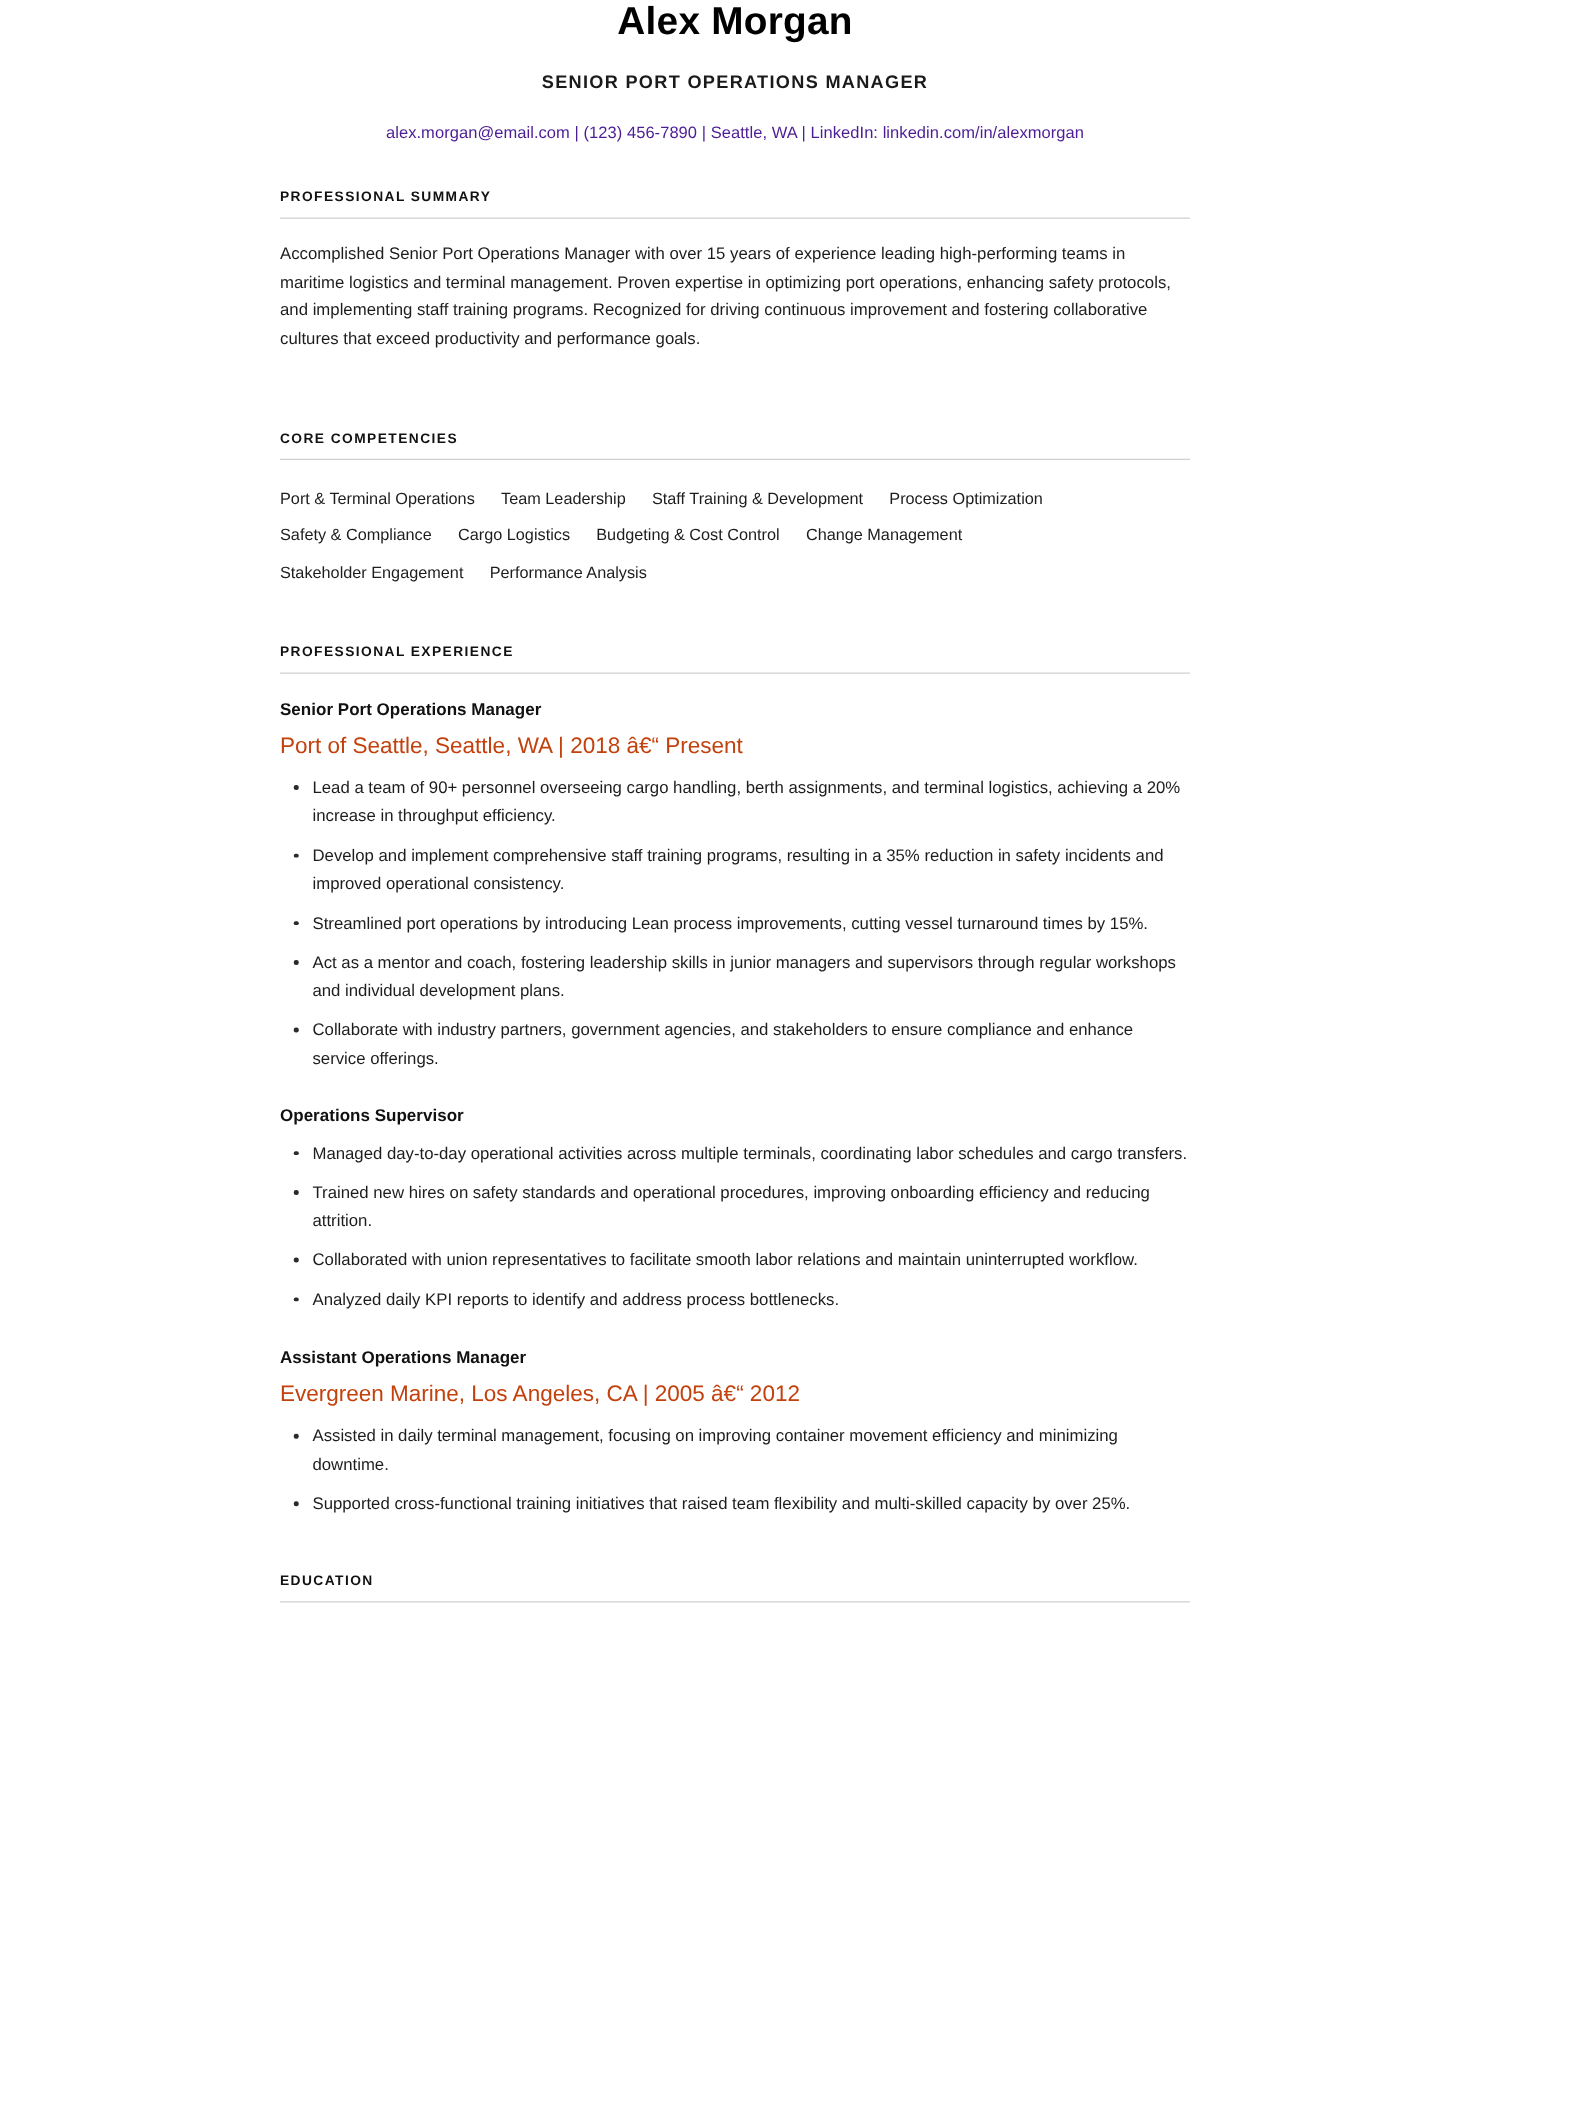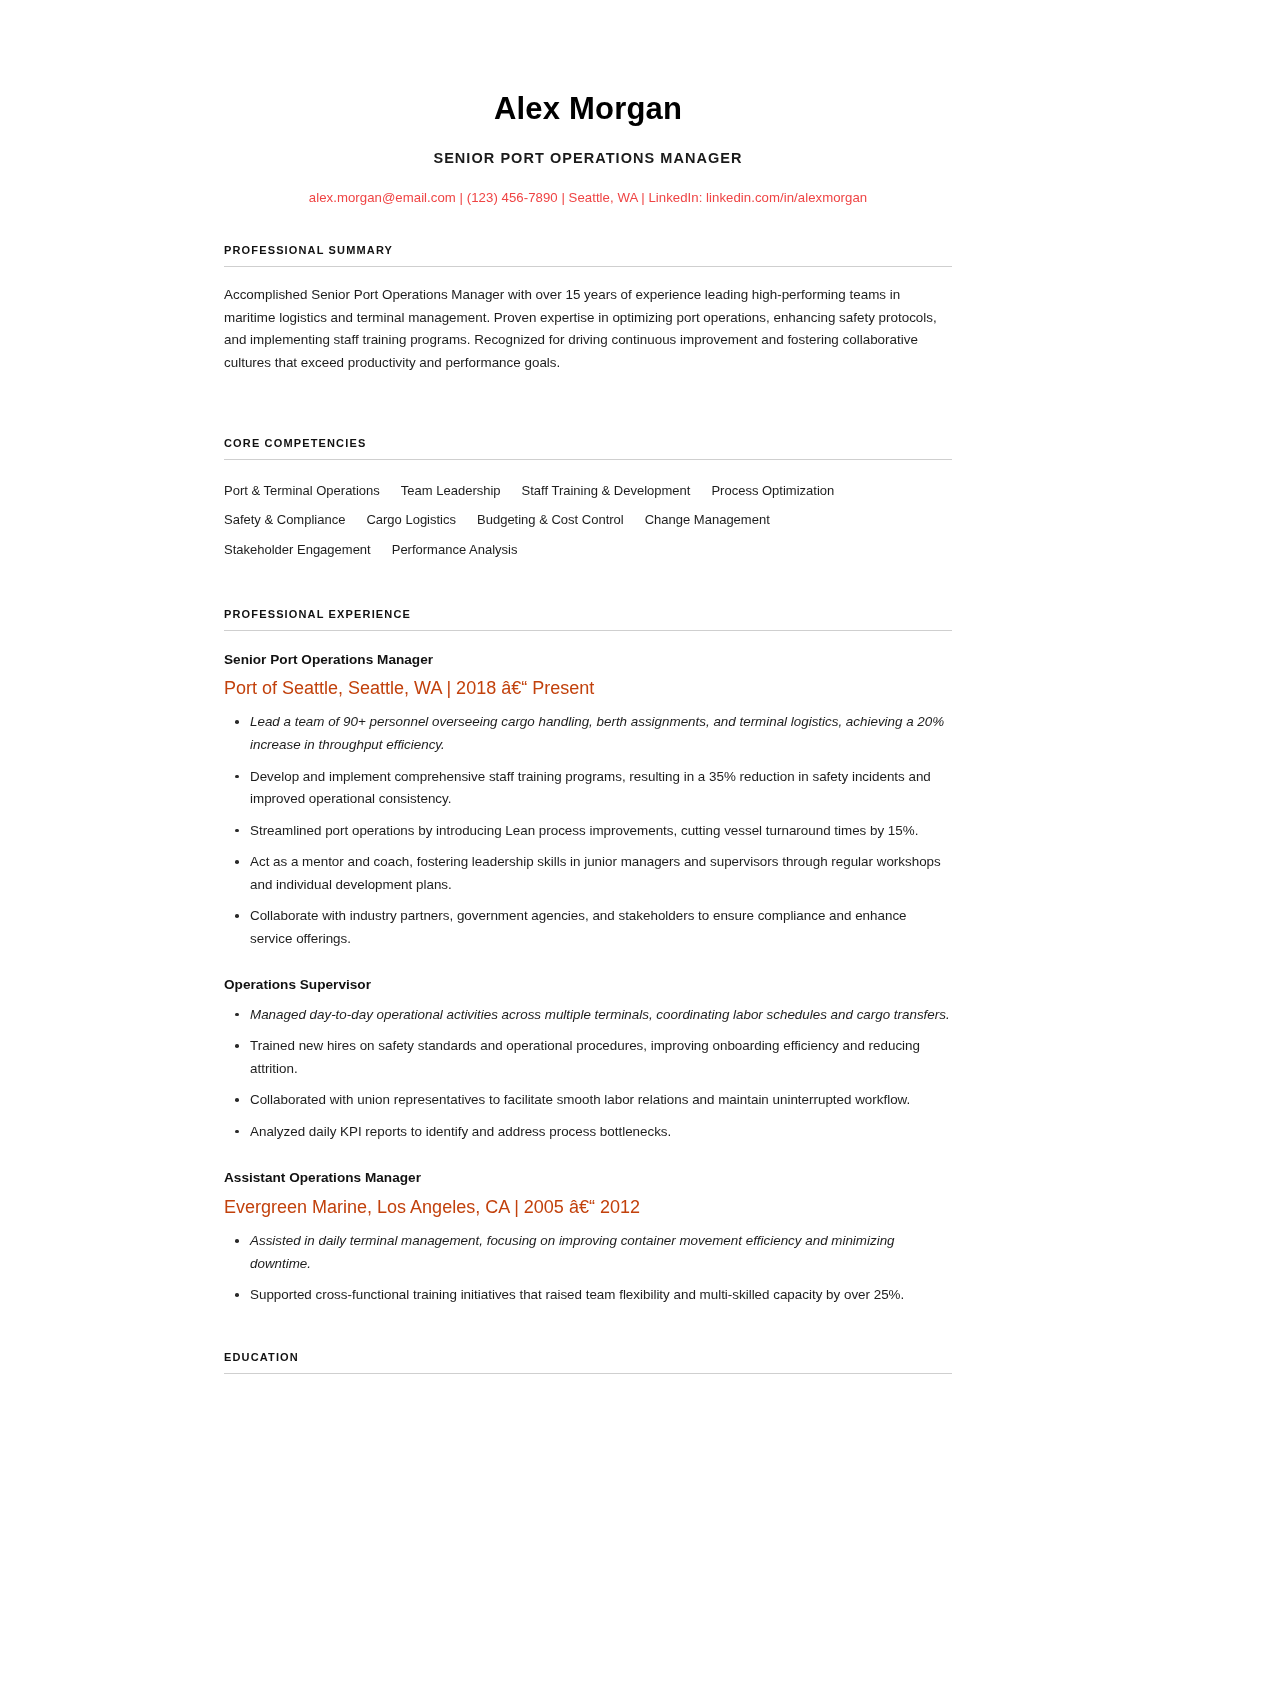--- a/index.html
+++ b/index.html
@@ -27,42 +27,41 @@
   .content {
     position: absolute;
     left: 224px;
     top: 0;
     width: 728px;
   }
 
   
   .hdr {
     text-align: center;
-    padding-top: 92px;
   }
   .name {
     font-size: 31px;
     font-weight: bold;
     letter-spacing: 0.2px;
     color: #000000;
     line-height: 1.12;
     margin: 0;
   }
   .subtitle {
     font-size: 14.5px;
     font-weight: bold;
     letter-spacing: 1.05px;
     color: #1a1a1a;
     margin: 23px 0 0 0;
     line-height: 1.2;
   }
   .contact {
     font-size: 13.2px;
     font-weight: normal;
-    color: #ef4444;
+    color: #4c1d95;
     margin: 22px 0 0 0;
     line-height: 1.3;
     letter-spacing: 0.05px;
     text-align: center;
   }
 
   
   .section {
     margin-top: 0;
   }
@@ -142,21 +141,21 @@
     list-style: none;
   }
   .bullet {
     position: relative;
     font-size: 13.4px;
     line-height: 1.68;
     color: #1d1d1d;
     padding-left: 26px;
     margin-top: 9px;
   }
-  .bullet:first-child { margin-top: 0; font-style: italic; }
+  .bullet:first-child { margin-top: 0; }
   .bullet::before {
     content: "";
     position: absolute;
     left: 11px;
     top: 9px;
     width: 3.6px;
     height: 3.6px;
     border-radius: 50%;
     background: #2a2a2a;
   }

